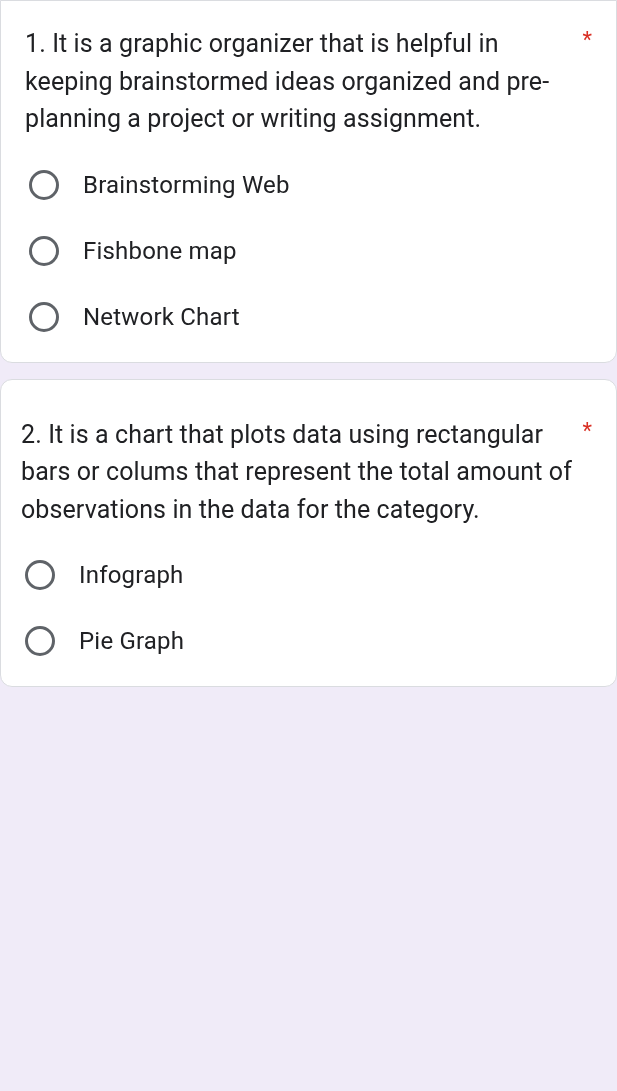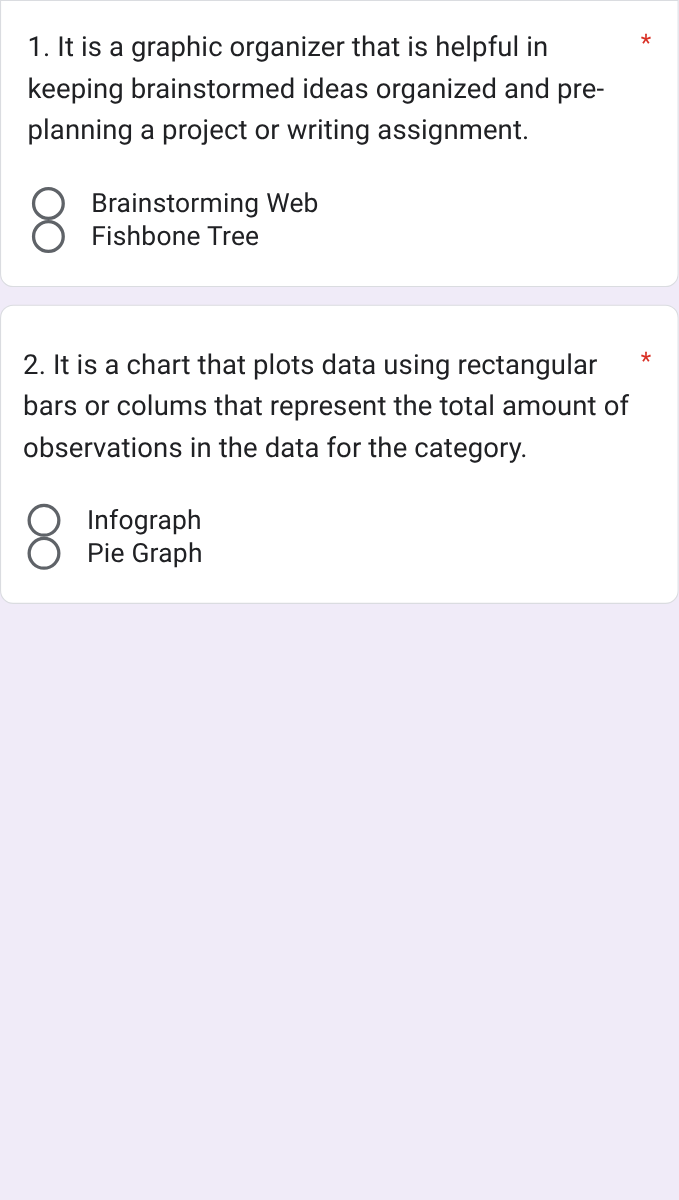--- a/index.html
+++ b/index.html
@@ -28,21 +28,21 @@
     color: #202124;
     flex: 1;
     letter-spacing: 0.1px;
   }
   .required {
     color: #d93025;
     font-size: 22px;
     line-height: 1.2;
     padding-top: 2px;
   }
-  .options { display: flex; flex-direction: column; }
+  .options { display: flex; flex-direction: column; gap: 36px; }
   .option {
     display: flex;
     align-items: center;
     gap: 24px;
     cursor: pointer;
     padding-left: 4px;
   }
   .radio {
     width: 30px;
     height: 30px;
@@ -65,21 +65,25 @@
     <div class="question-text">1.    It is a graphic organizer that is helpful in keeping brainstormed ideas organized and pre-planning a project or writing assignment.</div>
     <div class="required">*</div>
   </div>
   <div class="options">
     <div class="option">
       <div class="radio"></div>
       <div class="option-label">Brainstorming Web</div>
     </div>
     <div class="option">
       <div class="radio"></div>
-      <div class="option-label">Fishbone Tree</div>
+      <div class="option-label">Fishbone map</div>
+    </div>
+    <div class="option">
+      <div class="radio"></div>
+      <div class="option-label">Network Chart</div>
     </div>
   </div>
 </div>
 
 <div class="card card2">
   <div class="question-row">
     <div class="question-text">2. It is a chart that plots data using rectangular bars or colums that represent the total amount of observations in the data for the category.</div>
     <div class="required">*</div>
   </div>
   <div class="options">

